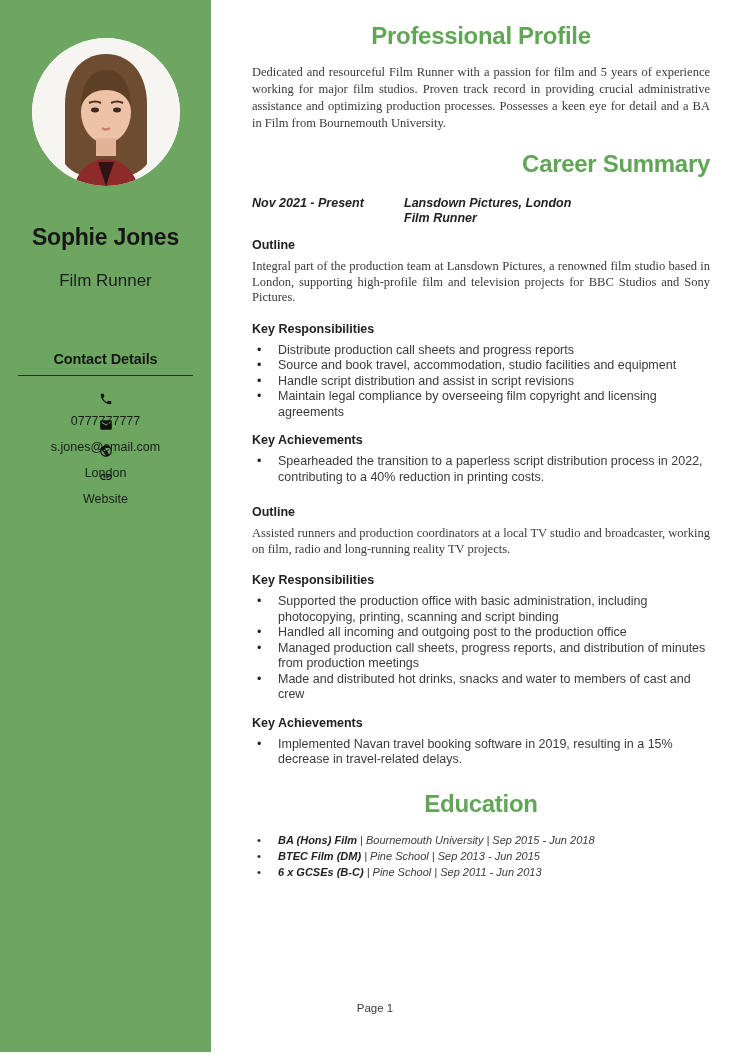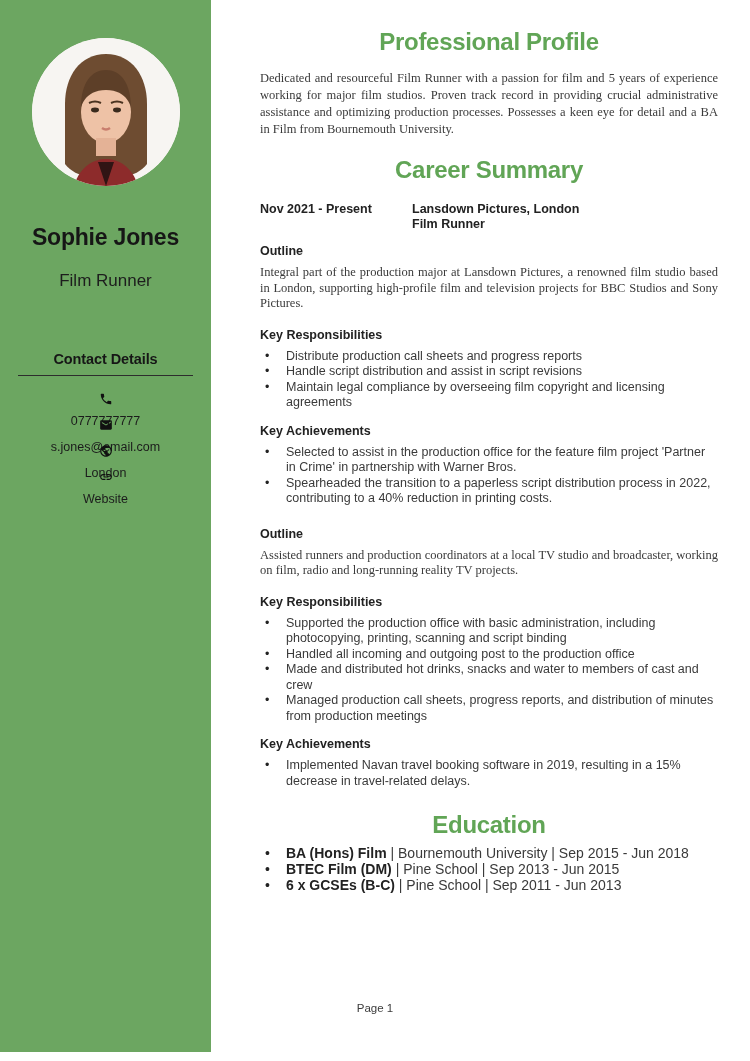--- a/index.html
+++ b/index.html
@@ -34,42 +34,42 @@
   }
   .contact-item svg{width:14px;height:14px;fill:#111;flex:0 0 auto;}
   .skills-list{list-style:none;text-align:left;margin:0 10px 0 26px;}
   .skills-list li{
     position:relative;padding-left:13px;font-size:12.5px;color:#1b1b1b;
     line-height:15px;margin-bottom:10px;
   }
   .skills-list li::before{content:"\2022";position:absolute;left:0;top:0;font-size:12.5px;color:#1b1b1b;}
 
   
-  .main{position:absolute;left:260px;top:0;width:458px;padding-top:28px;}
+  .main{position:absolute;left:252px;top:0;width:458px;padding-top:22px;}
   .green-heading{
     color:var(--heading-green);text-align:center;font-size:24px;font-weight:bold;
     letter-spacing:-0.3px;margin-bottom:14px;
   }
   .body-text{font-size:12.5px;line-height:17px;text-align:justify;color:var(--body);font-family:Liberation Serif, serif;}
-  .career-heading{margin-top:18px;margin-bottom:18px;}
+  .career-heading{margin-top:18px;margin-bottom:18px;text-align:right;}
   .job{margin-bottom:20px;}
-  .job-header{display:flex;margin-bottom:10px;}
+  .job-header{display:flex;margin-bottom:10px;font-style:italic;}
   .job-dates{width:152px;flex:0 0 auto;font-weight:bold;font-size:12.5px;color:#222;line-height:15px;}
   .job-co{font-weight:bold;font-size:12.5px;color:#222;line-height:15px;}
   .sub-heading{font-size:12.5px;font-weight:bold;color:#222;margin-bottom:7px;margin-top:12px;}
   .outline-text{margin-bottom:16px;line-height:15.5px;}
   .bullets{list-style:none;margin:0 0 13px 0;}
   .bullets li{
     position:relative;padding-left:26px;font-size:12.5px;line-height:15.5px;color:var(--body);
   }
   .bullets li::before{content:"\2022";position:absolute;left:5px;top:0;color:#222;}
   .bullets.last{margin-bottom:0;}
-  .edu-heading{margin-top:22px;margin-bottom:6px;}
+  .edu-heading{margin-top:22px;margin-bottom:14px;}
   .edu-list{list-style:none;margin:0;}
-  .edu-list li{position:relative;padding-left:26px;font-size:14px;line-height:16px;color:var(--body);}
+  .edu-list li{position:relative;padding-left:26px;font-size:11px;line-height:16px;color:var(--body);font-style:italic;}
   .edu-list li::before{content:"\2022";position:absolute;left:5px;top:0;color:#222;}
   .edu-qual{font-weight:bold;color:#222;}
 
   
   .page-footer{
     position:absolute;left:0;right:0;top:1002px;text-align:center;
     font-size:11.5px;color:#3c3c3c;
   }
 </style>
 </head>
@@ -143,43 +143,43 @@
     <div>
   <div class="job">
     <div class="job-header">
       <div class="job-dates">Nov 2021 - Present</div>
       <div class="job-co">
         <div>Lansdown Pictures, London</div>
         <div>Film Runner</div>
       </div>
     </div>
     <h4 class="sub-heading">Outline</h4>
-    <p class="body-text outline-text">Integral part of the production major at Lansdown Pictures, a renowned film studio based in London, supporting high-profile film and television projects for BBC Studios and Sony Pictures.</p>
+    <p class="body-text outline-text">Integral part of the production team at Lansdown Pictures, a renowned film studio based in London, supporting high-profile film and television projects for BBC Studios and Sony Pictures.</p>
     <h4 class="sub-heading">Key Responsibilities</h4>
     <ul class="bullets">
             <li>Distribute production call sheets and progress reports</li>
+            <li>Source and book travel, accommodation, studio facilities and equipment</li>
             <li>Handle script distribution and assist in script revisions</li>
             <li>Maintain legal compliance by overseeing film copyright and licensing agreements</li>
           </ul>
     <h4 class="sub-heading">Key Achievements</h4>
     <ul class="bullets last">
-            <li>Selected to assist in the production office for the feature film project 'Partner in Crime' in partnership with Warner Bros.</li>
             <li>Spearheaded the transition to a paperless script distribution process in 2022, contributing to a 40% reduction in printing costs.</li>
           </ul>
   </div>
 
   <div class="job">
     <h4 class="sub-heading">Outline</h4>
     <p class="body-text outline-text">Assisted runners and production coordinators at a local TV studio and broadcaster, working on film, radio and long-running reality TV projects.</p>
     <h4 class="sub-heading">Key Responsibilities</h4>
     <ul class="bullets">
             <li>Supported the production office with basic administration, including photocopying, printing, scanning and script binding</li>
             <li>Handled all incoming and outgoing post to the production office</li>
+            <li>Managed production call sheets, progress reports, and distribution of minutes from production meetings</li>
             <li>Made and distributed hot drinks, snacks and water to members of cast and crew</li>
-            <li>Managed production call sheets, progress reports, and distribution of minutes from production meetings</li>
           </ul>
     <h4 class="sub-heading">Key Achievements</h4>
     <ul class="bullets last">
             <li>Implemented Navan travel booking software in 2019, resulting in a 15% decrease in travel-related delays.</li>
           </ul>
   </div>
 </div>
 
     <h2 class="green-heading edu-heading">Education</h2>
     <ul class="edu-list">

